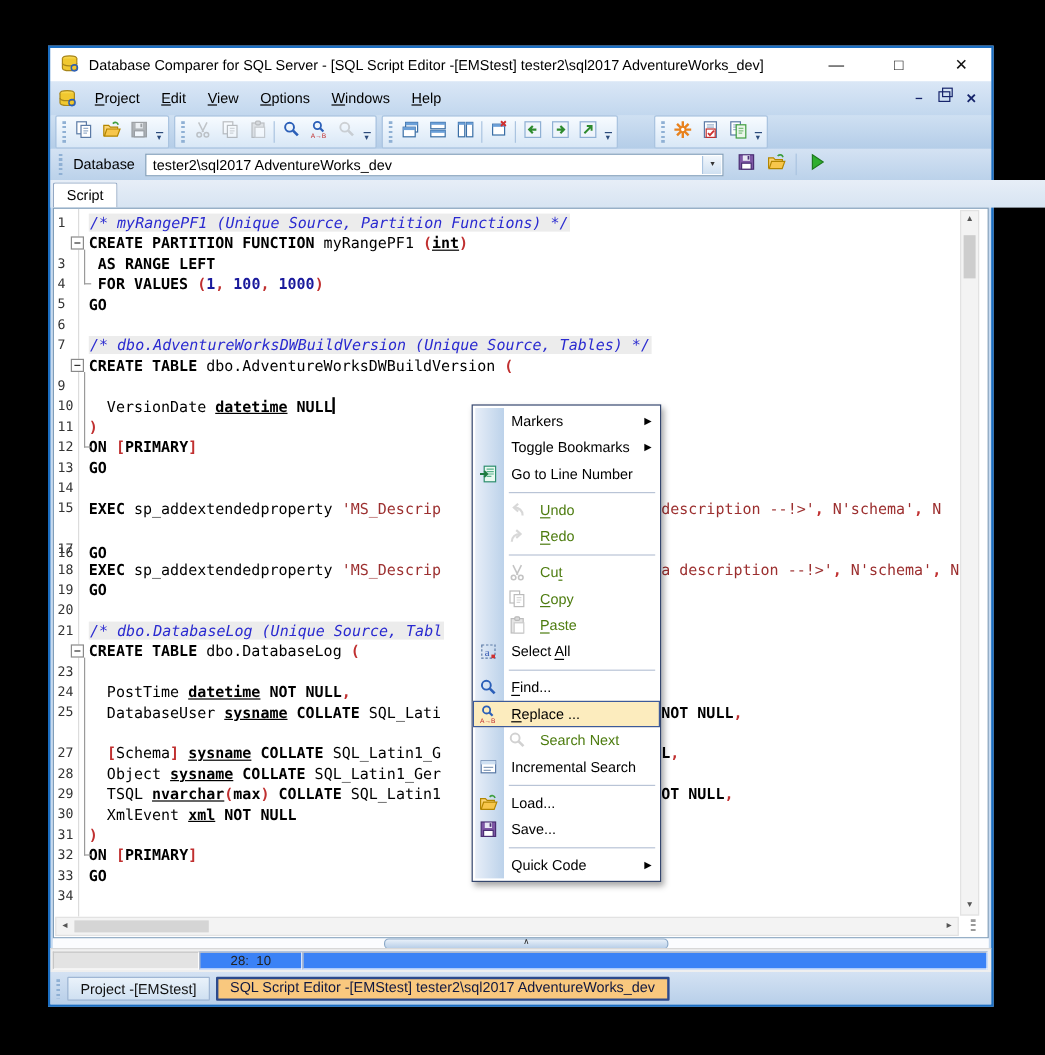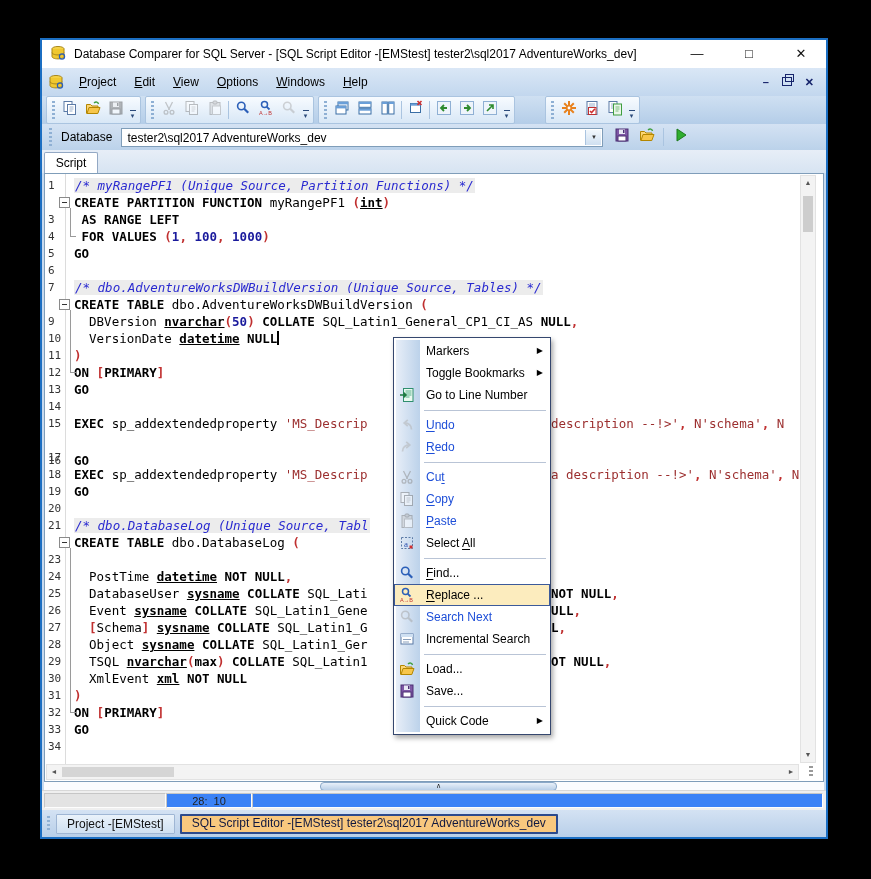--- a/index.html
+++ b/index.html
@@ -36,21 +36,21 @@
 
   
   .dbbar{position:absolute;left:0;top:84px;width:100%;height:26px;background:linear-gradient(#d4e2f3,#bbd2ea);display:flex;align-items:center;padding-left:4px;box-sizing:border-box;}
   .db-label{font-size:12px;color:#000;margin:0 9px 0 6px;}
   .combo{width:482px;height:19px;background:#fff;border:1px solid #7f9db9;position:relative;font-size:12px;line-height:19px;padding-left:5px;box-sizing:border-box;color:#000;white-space:nowrap;overflow:hidden;}
   .combo-arrow{position:absolute;right:1px;top:1px;bottom:1px;width:15px;background:linear-gradient(#f2f7fc,#cfe0f1);border-left:1px solid #aac4e0;font-size:6px;display:flex;align-items:center;justify-content:center;color:#333;}
   .db-icons{display:flex;align-items:center;margin-left:7px;gap:2px;}
   .db-icons .tb-sep{margin:0 3px;}
 
   
-  .tabrow{position:absolute;left:0;top:110px;width:100%;height:23px;background:linear-gradient(#e7eef7,#d7e4f2);}
+  .tabrow{position:absolute;left:0;top:110px;width:100%;height:23px;background:linear-gradient(#e7eef7,#d7e4f2);padding-left:45px;}
   .tab{position:absolute;left:2px;top:2px;min-width:40px;height:20px;background:#fff;border:1px solid #93a8c4;border-bottom:none;border-radius:2px 2px 0 0;text-align:center;font-size:12px;line-height:20px;padding:0 6px;}
 
   
   .editor{position:absolute;left:2px;right:2px;top:133px;height:609px;background:#fff;border:1px solid #7f9db9;box-sizing:border-box;}
   #code{position:absolute;left:0;top:0;right:24px;bottom:17px;overflow:hidden;}
   .gutter-line{position:absolute;left:20px;top:0;bottom:0;width:1px;background:#dcdcdc;}
   .code-row{position:absolute;left:0;right:0;height:17px;}
   .lnum{position:absolute;left:3px;top:0;font:11px "DejaVu Sans Mono",monospace;color:#333;line-height:17px;}
   .ctext{position:absolute;left:29px;top:0;font:12.5px "DejaVu Sans Mono",monospace;line-height:17px;white-space:pre;color:#000;}
   .ctail{left:506px;}
@@ -76,21 +76,21 @@
   .hscroll .arr{position:absolute;top:0;bottom:0;width:14px;text-align:center;font-size:7px;color:#555;line-height:14px;}
   .hscroll .arr.lf{left:0;} .hscroll .arr.rt{right:0;}
   .hscroll .thumb{position:absolute;left:15px;top:2px;bottom:2px;width:112px;background:#d5d5d5;}
   .corner-grip{position:absolute;right:10px;bottom:3px;width:4px;height:12px;background:repeating-linear-gradient(180deg,#9a9a9a 0 2px,transparent 2px 4px);}
 
   
   .ctx{position:absolute;left:348px;top:163px;width:158px;background:#fff;border:1px solid #35476e;box-shadow:2px 3px 5px rgba(0,0,0,.35);padding:2px 0;z-index:50;box-sizing:border-box;}
   .ctx::before{content:"";position:absolute;left:2px;top:2px;bottom:2px;width:24px;background:linear-gradient(90deg,#e7eef8,#bcd2ea);}
   .ctx-item{position:relative;height:22px;line-height:22px;padding-left:32px;font-size:12px;color:#000;}
   .ctx-item .mi-icon{position:absolute;left:5px;top:3px;width:16px;height:16px;}
-  .ctx-item.dis{color:#1d4ed8;}
+  .ctx-item.dis{color:#4d7c0f;margin-left:24px;}
   .ctx-item.dis .mi-icon{filter:grayscale(1) opacity(.5);}
   .ctx-item .sub-arrow{position:absolute;right:7px;top:0;font-size:8px;color:#000;}
   .ctx-item.hl{background:#fcecbe;outline:1px solid #3c5a9a;outline-offset:-1px;}
   .ctx-sep{height:8px;position:relative;}
   .ctx-sep::after{content:"";position:absolute;left:30px;right:4px;top:4px;height:1px;background:#b9c4d6;}
 
   
   .splitter{position:absolute;left:2px;right:2px;top:742px;height:8px;background:#fbfcfe;}
   .pill{position:absolute;left:276px;top:0;width:235px;height:7px;border:1px solid #8aa8c8;border-radius:4px;background:linear-gradient(#e8f0f9,#b9cfe8);text-align:center;font-size:7px;line-height:6px;color:#222;}
   .statusbar{position:absolute;left:0;top:750px;width:100%;height:20px;background:#efefef;border-top:1px solid #d8d8d8;box-sizing:border-box;}
@@ -358,21 +358,20 @@
           </div>
           <div class="code-row" style="top: 105px;">
             <span class="lnum">7</span>
             <span class="ctext"><span class="sg-c">/* dbo.AdventureWorksDWBuildVersion (Unique Source, Tables) */</span></span>
           </div>
           <div class="code-row" style="top: 122px;">
             <span class="ctext"><span class="sg-k">CREATE TABLE</span><span class="sg-p"> dbo.AdventureWorksDWBuildVersion </span><span class="sg-y">(</span></span>
           </div>
           <div class="code-row" style="top: 139px;">
             <span class="lnum">9</span>
-            <span class="ctext"><span class="sg-p">  DBVersion </span><span class="sg-d">nvarchar</span><span class="sg-y">(</span><span class="sg-u">50</span><span class="sg-y">)</span><span class="sg-p"> </span><span class="sg-k">COLLATE</span><span class="sg-p"> SQL_Latin1_General_CP1_CI_AS </span><span class="sg-k">NULL</span><span class="sg-y">,</span></span>
           </div>
           <div class="code-row" style="top: 156px;">
             <span class="lnum">10</span>
             <span class="ctext"><span class="sg-p">  VersionDate </span><span class="sg-d">datetime</span><span class="sg-p"> </span><span class="sg-k">NULL</span></span>
             <span class="caret" style="left: 232.202px;"></span>
           </div>
           <div class="code-row" style="top: 173px;">
             <span class="lnum">11</span>
             <span class="ctext"><span class="sg-y">)</span></span>
           </div>
@@ -422,25 +421,20 @@
             <span class="lnum">23</span>
           </div>
           <div class="code-row" style="top: 394px;">
             <span class="lnum">24</span>
             <span class="ctext"><span class="sg-p">  PostTime </span><span class="sg-d">datetime</span><span class="sg-p"> </span><span class="sg-k">NOT NULL</span><span class="sg-y">,</span></span>
           </div>
           <div class="code-row" style="top: 411px;">
             <span class="lnum">25</span>
             <span class="ctext"><span class="sg-p">  DatabaseUser </span><span class="sg-d">sysname</span><span class="sg-p"> </span><span class="sg-k">COLLATE</span><span class="sg-p"> SQL_Lati</span></span>
             <span class="ctext ctail"><span class="sg-k">NOT NULL</span><span class="sg-y">,</span></span>
-          </div>
-          <div class="code-row" style="top: 428px;">
-            <span class="lnum">26</span>
-            <span class="ctext"><span class="sg-p">  Event </span><span class="sg-d">sysname</span><span class="sg-p"> </span><span class="sg-k">COLLATE</span><span class="sg-p"> SQL_Latin1_Gene</span></span>
-            <span class="ctext ctail"><span class="sg-k">ULL</span><span class="sg-y">,</span></span>
           </div>
           <div class="code-row" style="top: 445px;">
             <span class="lnum">27</span>
             <span class="ctext"><span class="sg-p">  </span><span class="sg-y">[</span><span class="sg-p">Schema</span><span class="sg-y">]</span><span class="sg-p"> </span><span class="sg-d">sysname</span><span class="sg-p"> </span><span class="sg-k">COLLATE</span><span class="sg-p"> SQL_Latin1_G</span></span>
             <span class="ctext ctail"><span class="sg-k">L</span><span class="sg-y">,</span></span>
           </div>
           <div class="code-row" style="top: 462px;">
             <span class="lnum">28</span>
             <span class="ctext"><span class="sg-p">  Object </span><span class="sg-d">sysname</span><span class="sg-p"> </span><span class="sg-k">COLLATE</span><span class="sg-p"> SQL_Latin1_Ger</span></span>
           </div>

